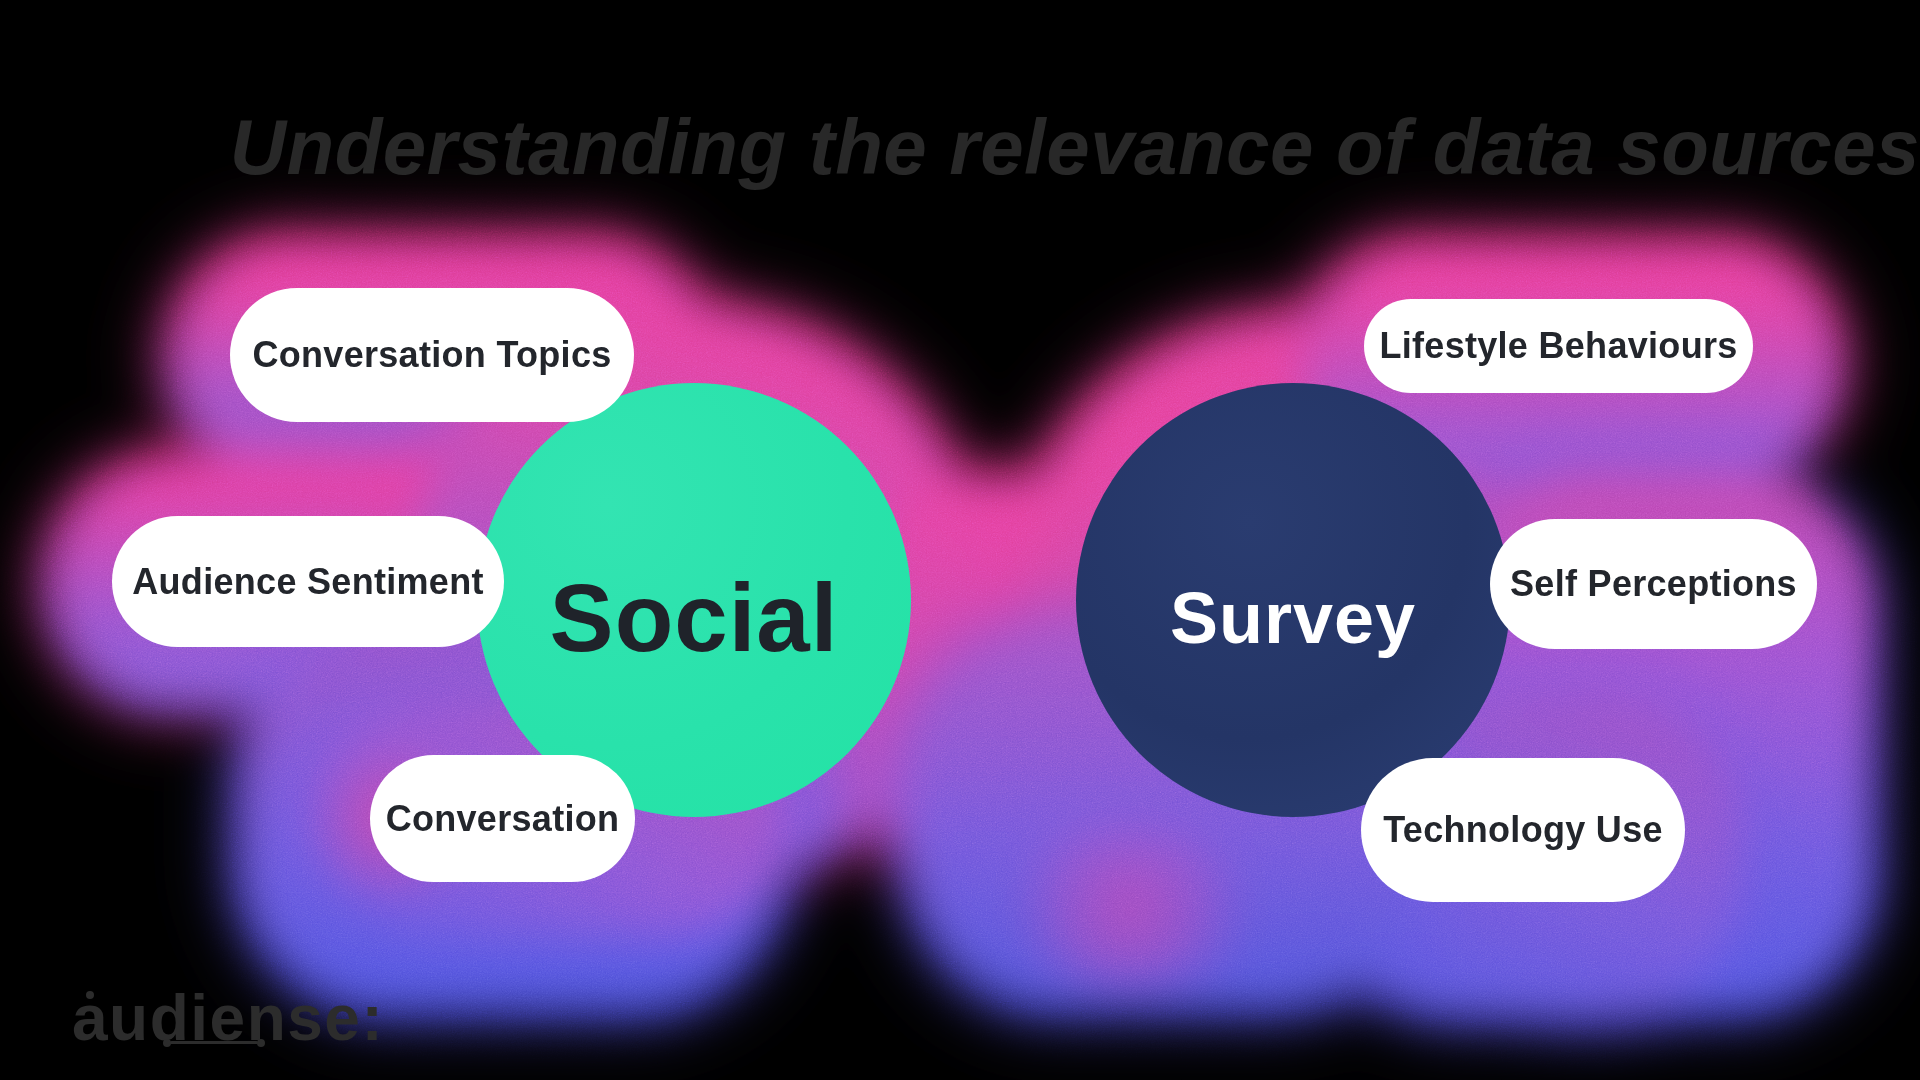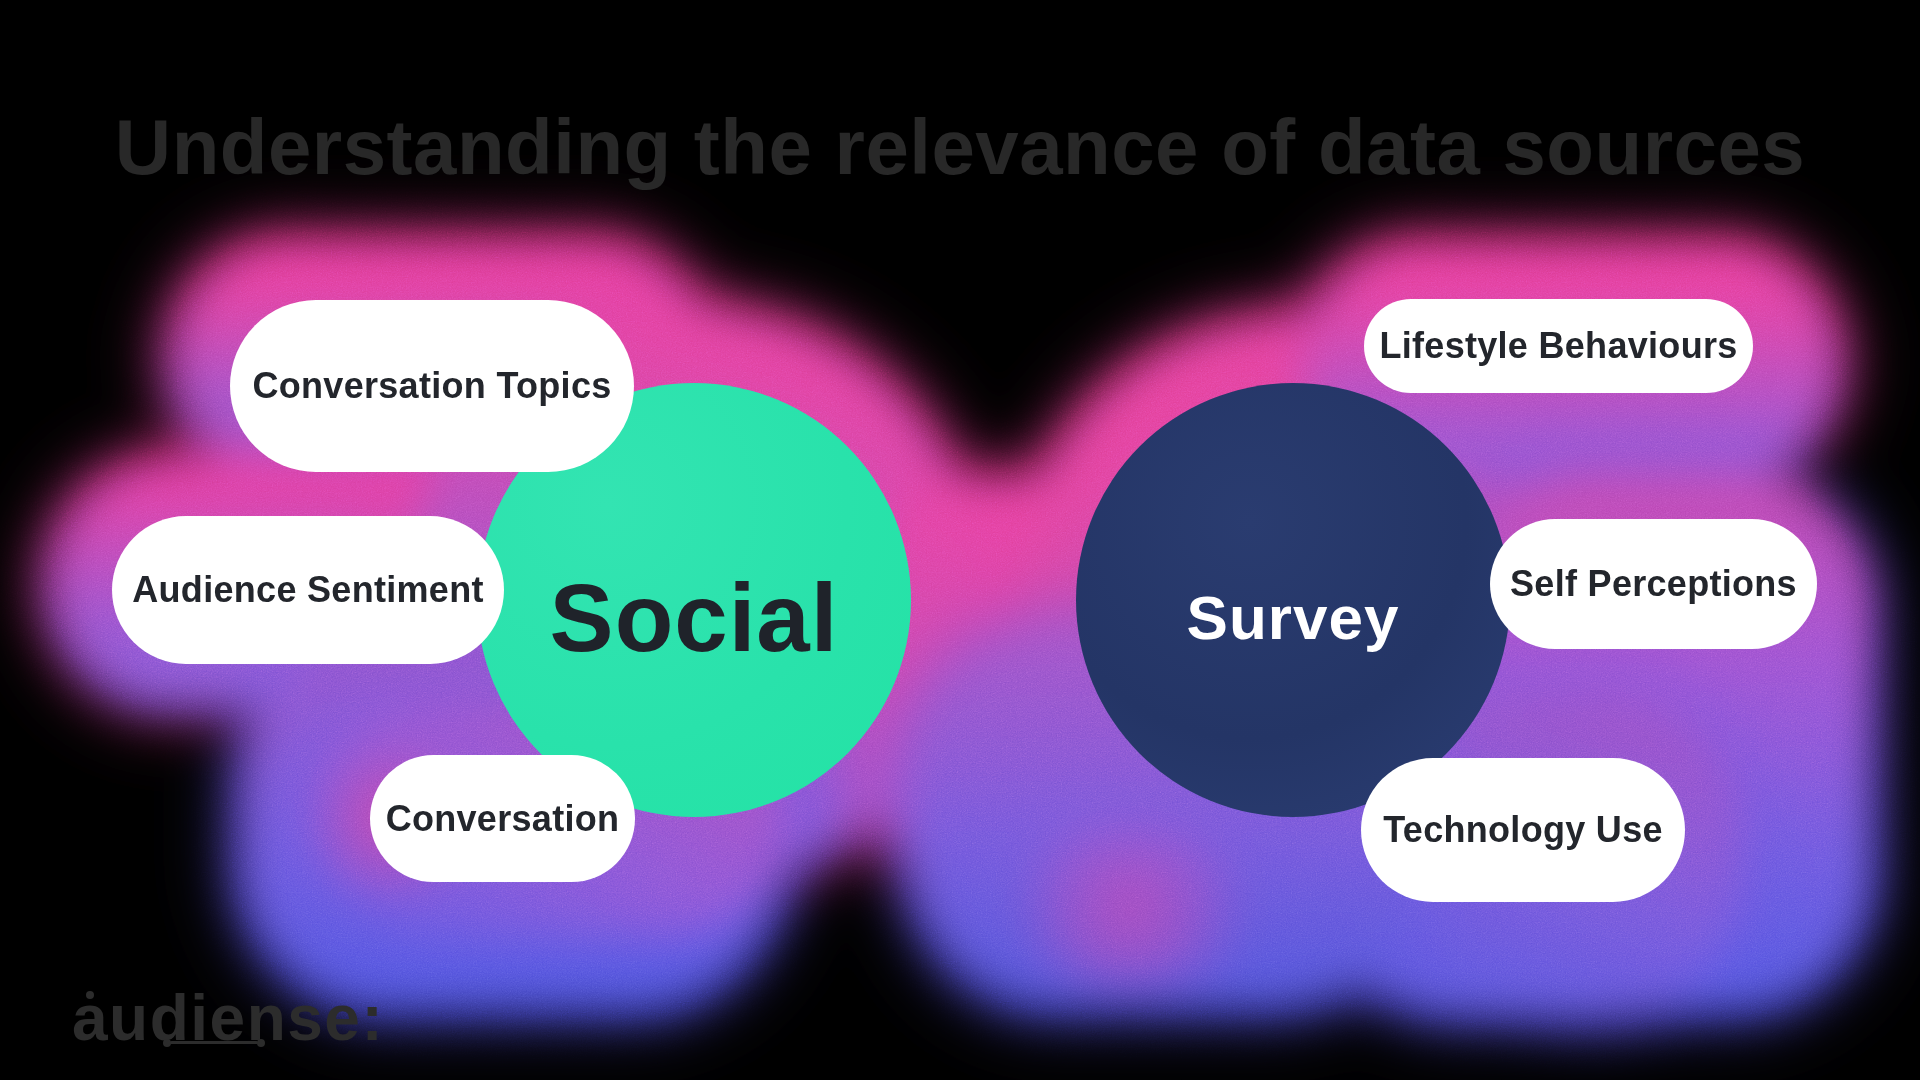--- a/index.html
+++ b/index.html
@@ -42,34 +42,34 @@
   .grain{position:absolute;inset:0;z-index:2;mix-blend-mode:overlay;opacity:.45;pointer-events:none;}
   
   .circle{position:absolute;width:434px;height:434px;border-radius:50%;z-index:3;
           display:flex;align-items:center;justify-content:center;}
   #social-circle{left:477px;top:383px;
           background:radial-gradient(circle at 30% 28%,#33e4b2 0%,#29e2ab 55%,#23e3a4 100%);}
   #survey-circle{left:1076px;top:383px;
           background:radial-gradient(circle at 40% 32%,#2a3c70 0%,#243566 55%,#2c3f75 100%);}
   .circle-label{font-weight:700;line-height:1;letter-spacing:1px;margin-top:36px;}
   #social-circle .circle-label{font-size:96px;color:#1f232a;}
-  #survey-circle .circle-label{font-size:62px;color:#ffffff;}
+  #survey-circle .circle-label{font-size:72px;color:#ffffff;}
   
   .pill{position:absolute;background:#ffffff;border-radius:999px;z-index:4;
         display:flex;align-items:center;justify-content:center;
         font-size:36px;font-weight:700;color:#23262c;letter-spacing:.3px;white-space:nowrap;}
-  #p1{left:230px;top:300px;width:404px;height:172px;}
-  #p2{left:112px;top:516px;width:392px;height:148px;}
+  #p1{left:230px;top:288px;width:404px;height:134px;}
+  #p2{left:112px;top:516px;width:392px;height:131px;}
   #p3{left:370px;top:755px;width:265px;height:127px;}
   #p4{left:1364px;top:299px;width:389px;height:94px;}
   #p5{left:1490px;top:519px;width:327px;height:130px;text-align:right;}
   #p6{left:1361px;top:758px;width:324px;height:144px;}
   
-  .title{position:absolute;left:0;right:0;top:108px;text-align:center;z-index:5;
-         font-size:78px;font-weight:700;color:#282828;letter-spacing:.5px;line-height:1;}
+  .title{position:absolute;left:0;right:0;top:108px;text-align:right;z-index:5;
+         font-size:78px;font-weight:700;color:#282828;letter-spacing:.5px;line-height:1;font-style:italic;}
   
   .logo{position:absolute;left:72px;top:986px;z-index:5;
         font-size:64px;font-weight:700;color:#2c2c2c;letter-spacing:1.5px;line-height:1;}
   .logo-dot{position:absolute;left:86px;top:991px;width:8px;height:8px;border-radius:50%;
         background:#2c2c2c;z-index:5;}
   .logo-underline{position:absolute;left:170px;top:1041px;width:88px;height:3px;
         background:#2c2c2c;z-index:5;border-radius:2px;}
   .logo-underline::before,.logo-underline::after{
         content:"";position:absolute;top:-2.5px;width:8px;height:8px;border-radius:50%;background:#2c2c2c;}
   .logo-underline::before{left:-7px;}

